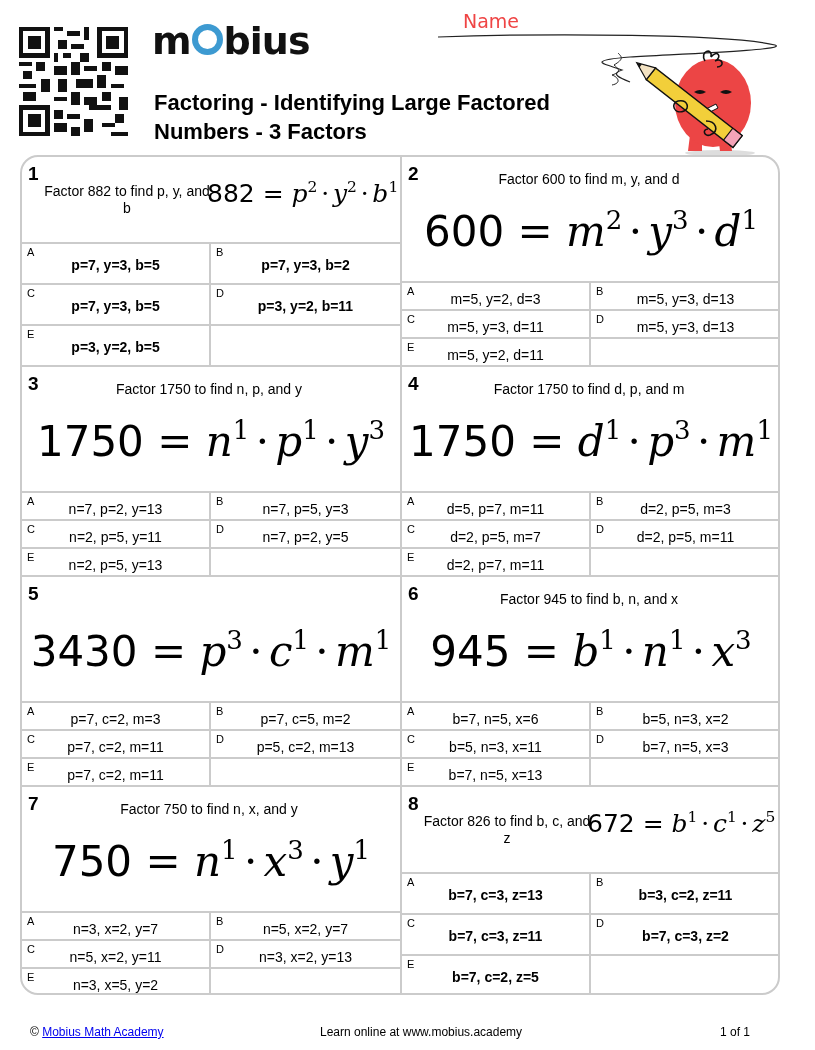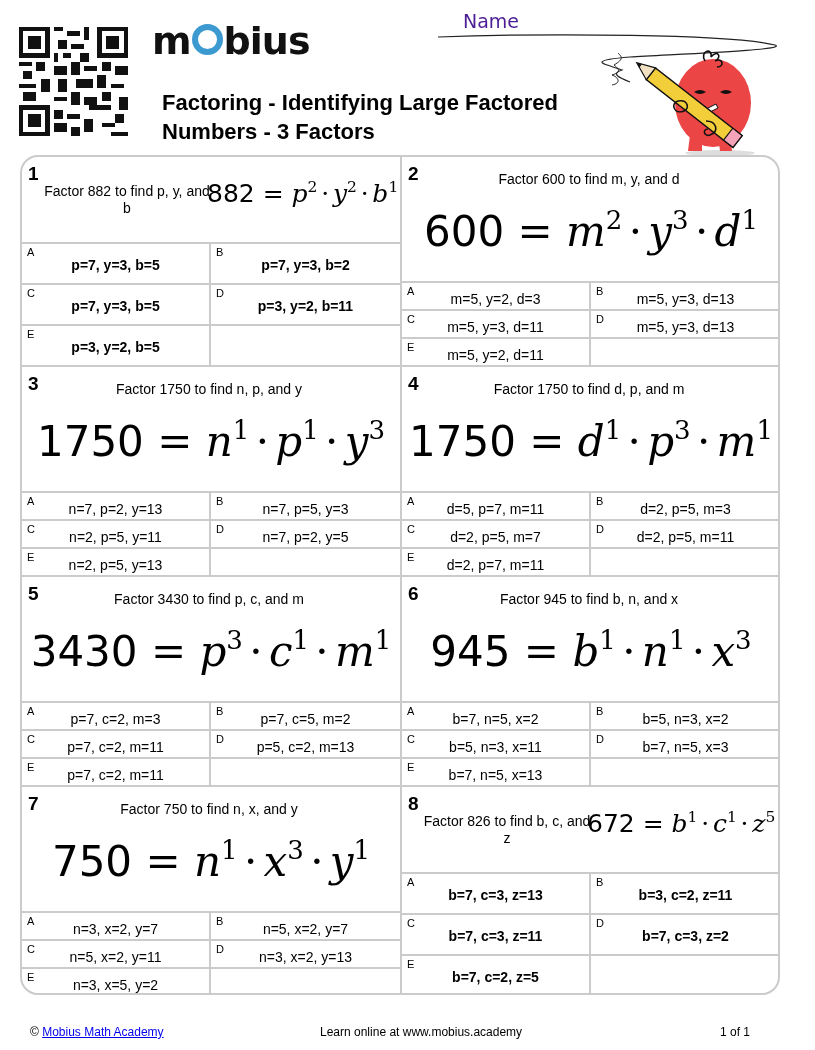--- a/index.html
+++ b/index.html
@@ -2,23 +2,23 @@
 <html><head>
 <meta charset="utf-8">
 <style>
   * { box-sizing: border-box; margin: 0; padding: 0; }
   html, body { width: 815px; height: 1050px; background: #fff; overflow: hidden; }
   body { position: relative; font-family: "Liberation Sans", sans-serif; color: #000; }
 
   .qr { position: absolute; left: 18px; top: 27px; width: 111px; height: 109px; }
   .logo { position: absolute; left: 152px; top: 22px; font-family: "DejaVu Sans", sans-serif; font-weight: bold; font-size: 38px; letter-spacing: -1px; color: #111; line-height: 1; }
   .logo .o { display: inline-block; width: 31px; height: 31px; border-radius: 50%; border: 6px solid #3d9ad1; position: relative; top: 1px; margin: 0 1px; }
-  .title { position: absolute; left: 154px; top: 88px; font-weight: bold; font-size: 22px; line-height: 29px; color: #000; margin-left: 8px; }
-
-  .name-label { position: absolute; left: 463px; top: 10px; font-family: "DejaVu Sans", sans-serif; font-size: 19px; color: #4c1d95; }
+  .title { position: absolute; left: 154px; top: 88px; font-weight: bold; font-size: 22px; line-height: 29px; color: #000; }
+
+  .name-label { position: absolute; left: 463px; top: 10px; font-family: "DejaVu Sans", sans-serif; font-size: 19px; color: #ef4444; }
   .name-line { position: absolute; left: 430px; top: 28px; width: 360px; height: 60px; }
   .mascot { position: absolute; left: 610px; top: 45px; width: 160px; height: 110px; }
 
   .grid { position: absolute; left: 20px; top: 155px; width: 760px; height: 840px; border: 2px solid #cbcbcb; border-radius: 18px; overflow: hidden; display: grid; grid-template-columns: 380px 378px; grid-template-rows: 210px 210px 210px 208px; }
   .cell { position: relative; border-right: 2px solid #cbcbcb; border-bottom: 2px solid #cbcbcb; display: flex; flex-direction: column; }
   .cell.right { border-right: none; }
   .cell.last { border-bottom: none; }
 
   .qhead { position: relative; flex: 1; }
   .qnum { position: absolute; left: 6px; top: 6px; font-weight: bold; font-size: 19px; }
@@ -256,21 +256,20 @@
           <span class="letter">E</span>
           <span class="val">d=2, p=7, m=11</span>
         </div>
       <div class="ans"></div>
     </div>
   </div>
 
   <div class="cell">
     <div class="qhead">
       <div class="qnum">5</div>
-      <div class="prompt">Factor 3430 to find p, c, and m</div>
       <div class="eq"><span class="num">3430</span> = <i>p</i><sup>3</sup><span class="dot">·</span><i>c</i><sup>1</sup><span class="dot">·</span><i>m</i><sup>1</sup></div>
     </div>
     <div class="answers">
       <div class="ans">
           <span class="letter">A</span>
           <span class="val">p=7, c=2, m=3</span>
         </div>
       <div class="ans">
           <span class="letter">B</span>
           <span class="val">p=7, c=5, m=2</span>
@@ -293,21 +292,21 @@
 
   <div class="cell right">
     <div class="qhead">
       <div class="qnum">6</div>
       <div class="prompt">Factor 945 to find b, n, and x</div>
       <div class="eq"><span class="num">945</span> = <i>b</i><sup>1</sup><span class="dot">·</span><i>n</i><sup>1</sup><span class="dot">·</span><i>x</i><sup>3</sup></div>
     </div>
     <div class="answers">
       <div class="ans">
           <span class="letter">A</span>
-          <span class="val">b=7, n=5, x=2</span>
+          <span class="val">b=7, n=5, x=6</span>
         </div>
       <div class="ans">
           <span class="letter">B</span>
           <span class="val">b=5, n=3, x=2</span>
         </div>
       <div class="ans">
           <span class="letter">C</span>
           <span class="val">b=5, n=3, x=11</span>
         </div>
       <div class="ans">

